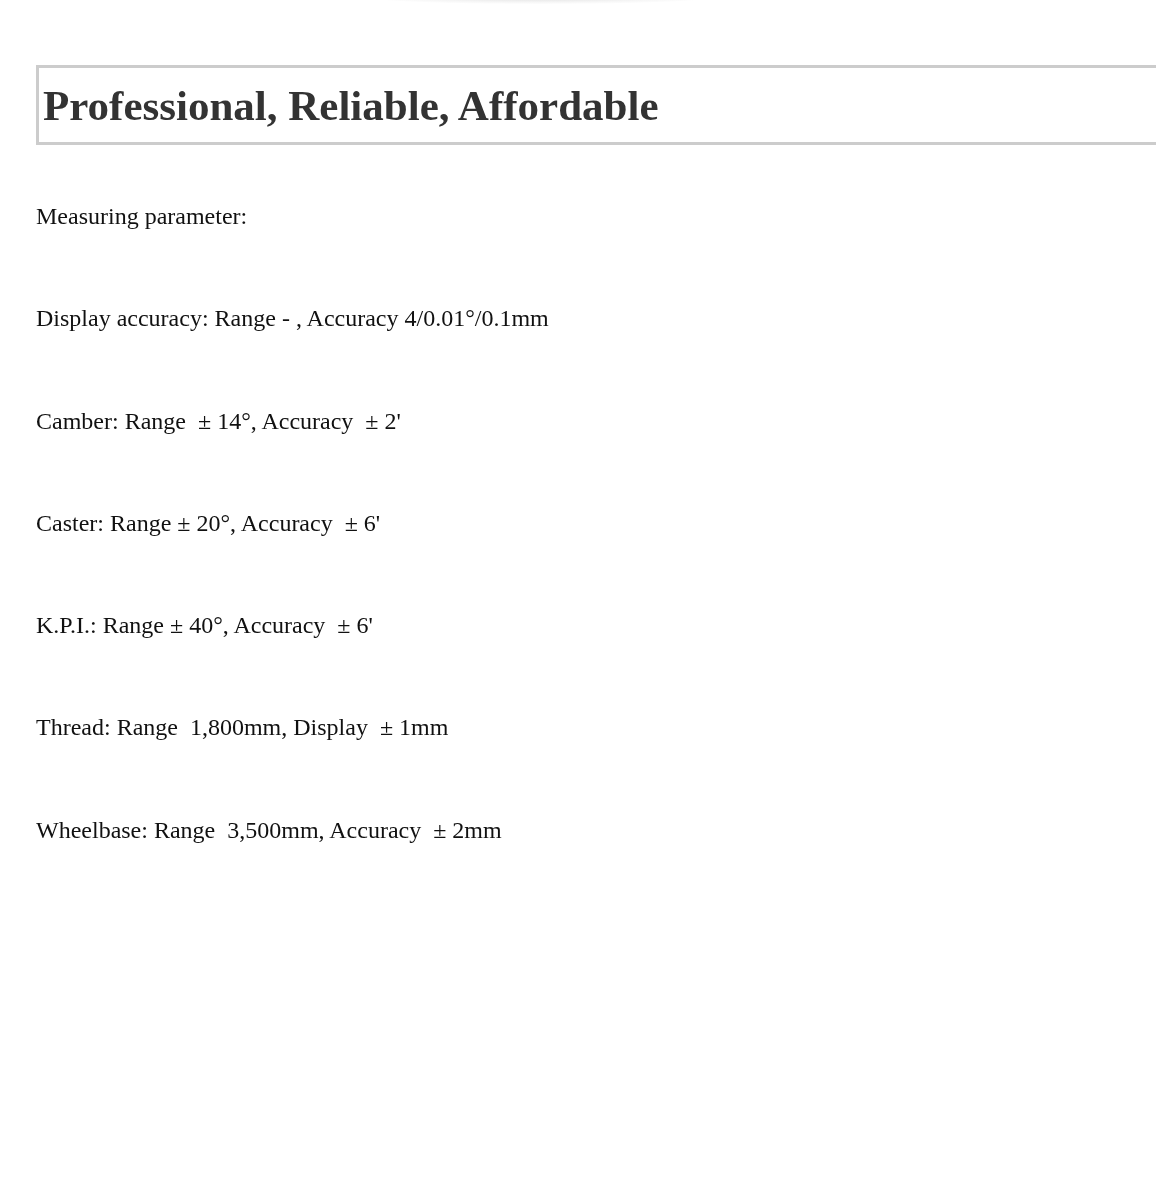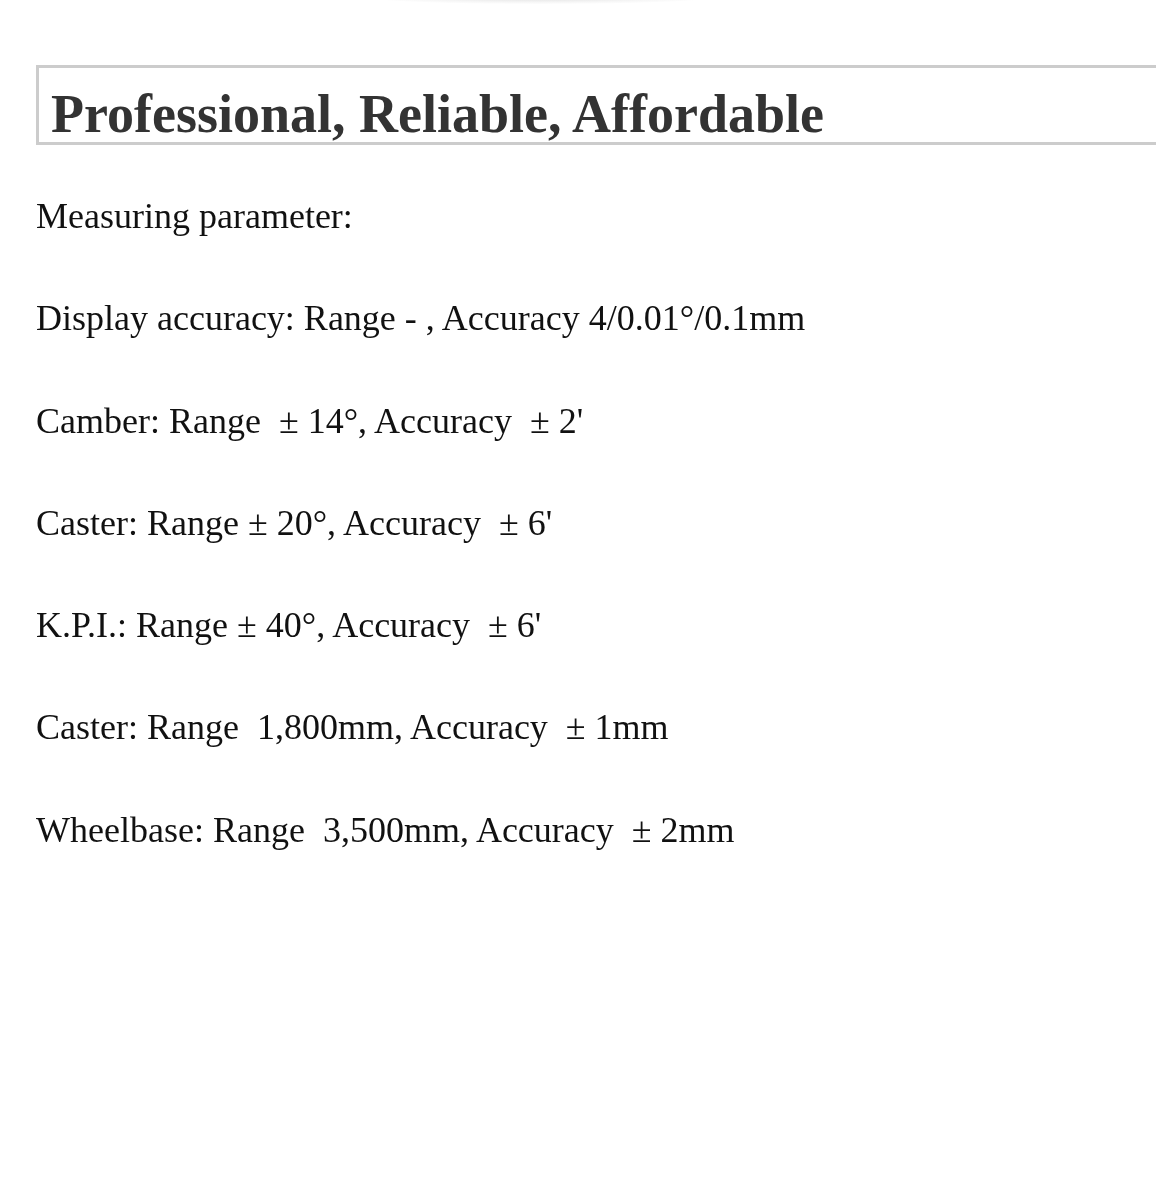--- a/index.html
+++ b/index.html
@@ -29,58 +29,58 @@
       left: 36px;
       top: 65px;
       width: 1130px;
       height: 80px;
       border: 3px solid #cccccc;
       border-right: none;
       box-sizing: border-box;
       background: #ffffff;
     }
     .heading-box h1 {
-      margin: 8px;
+      margin: 0;
       position: absolute;
       left: 4px;
       top: 14px;
       font-family: "Liberation Serif", "DejaVu Serif", serif;
       font-weight: bold;
-      font-size: 54px;
+      font-size: 43px;
       line-height: 48px;
       color: #333333;
       white-space: nowrap;
     }
     .spec-list {
       position: absolute;
       left: 36px;
       top: 193px;
       margin: 0;
       padding: 0;
       list-style: none;
     }
     .spec-line {
       margin: 0;
       height: 102.3px;
-      font-size: 36px;
+      font-size: 24px;
       line-height: 46px;
       white-space: pre;
       color: #111111;
     }
   </style>
 </head>
 <body>
 
 <div class="top-shadow"></div>
 
 <div class="heading-box">
   <h1>Professional, Reliable, Affordable</h1>
 </div>
 
 <div class="spec-list">
   <p class="spec-line">Measuring parameter:</p>
   <p class="spec-line">Display accuracy: Range - , Accuracy 4/0.01°/0.1mm</p>
   <p class="spec-line">Camber: Range  ± 14°, Accuracy  ± 2'</p>
   <p class="spec-line">Caster: Range ± 20°, Accuracy  ± 6'</p>
   <p class="spec-line">K.P.I.: Range ± 40°, Accuracy  ± 6'</p>
-  <p class="spec-line">Caster: Range  1,800mm, Accuracy  ± 1mm</p>
+  <p class="spec-line">Thread: Range  1,800mm, Display  ± 1mm</p>
   <p class="spec-line">Wheelbase: Range  3,500mm, Accuracy  ± 2mm</p>
 </div>
 
 </body></html>

